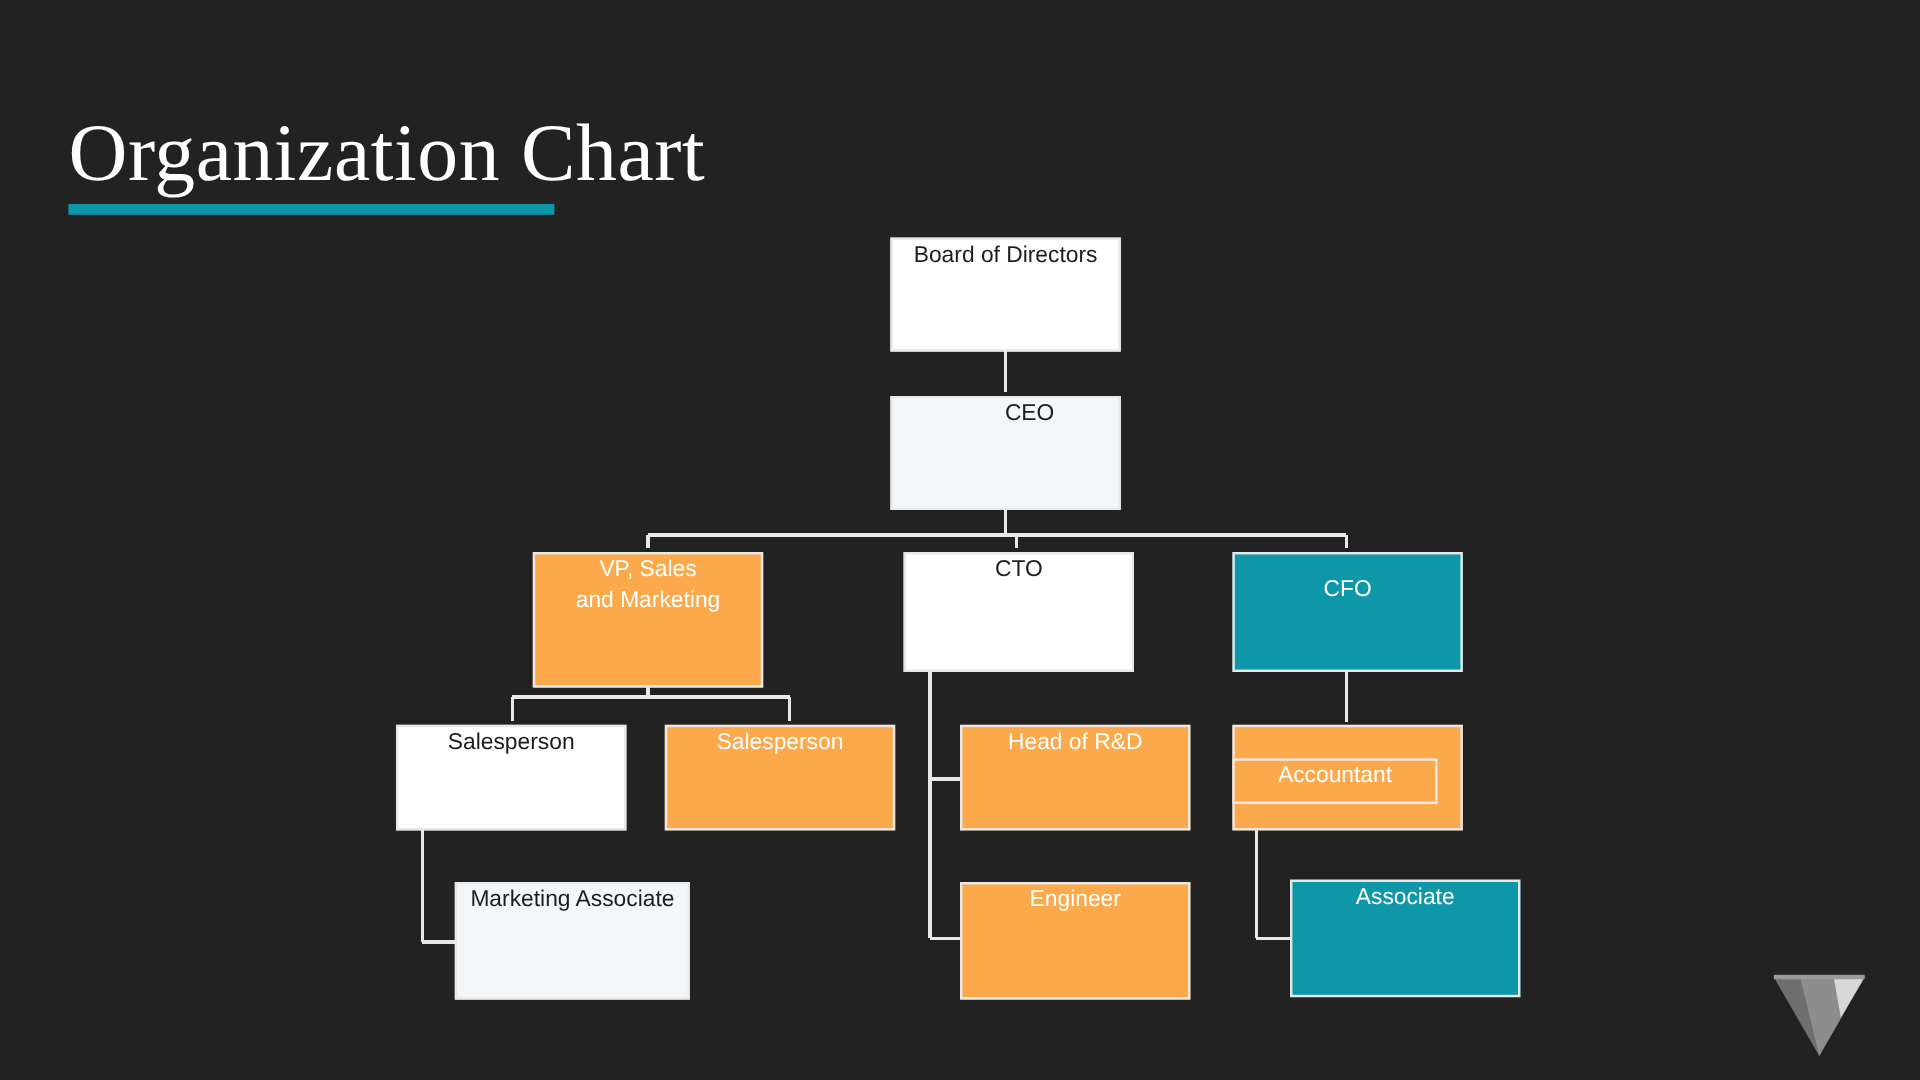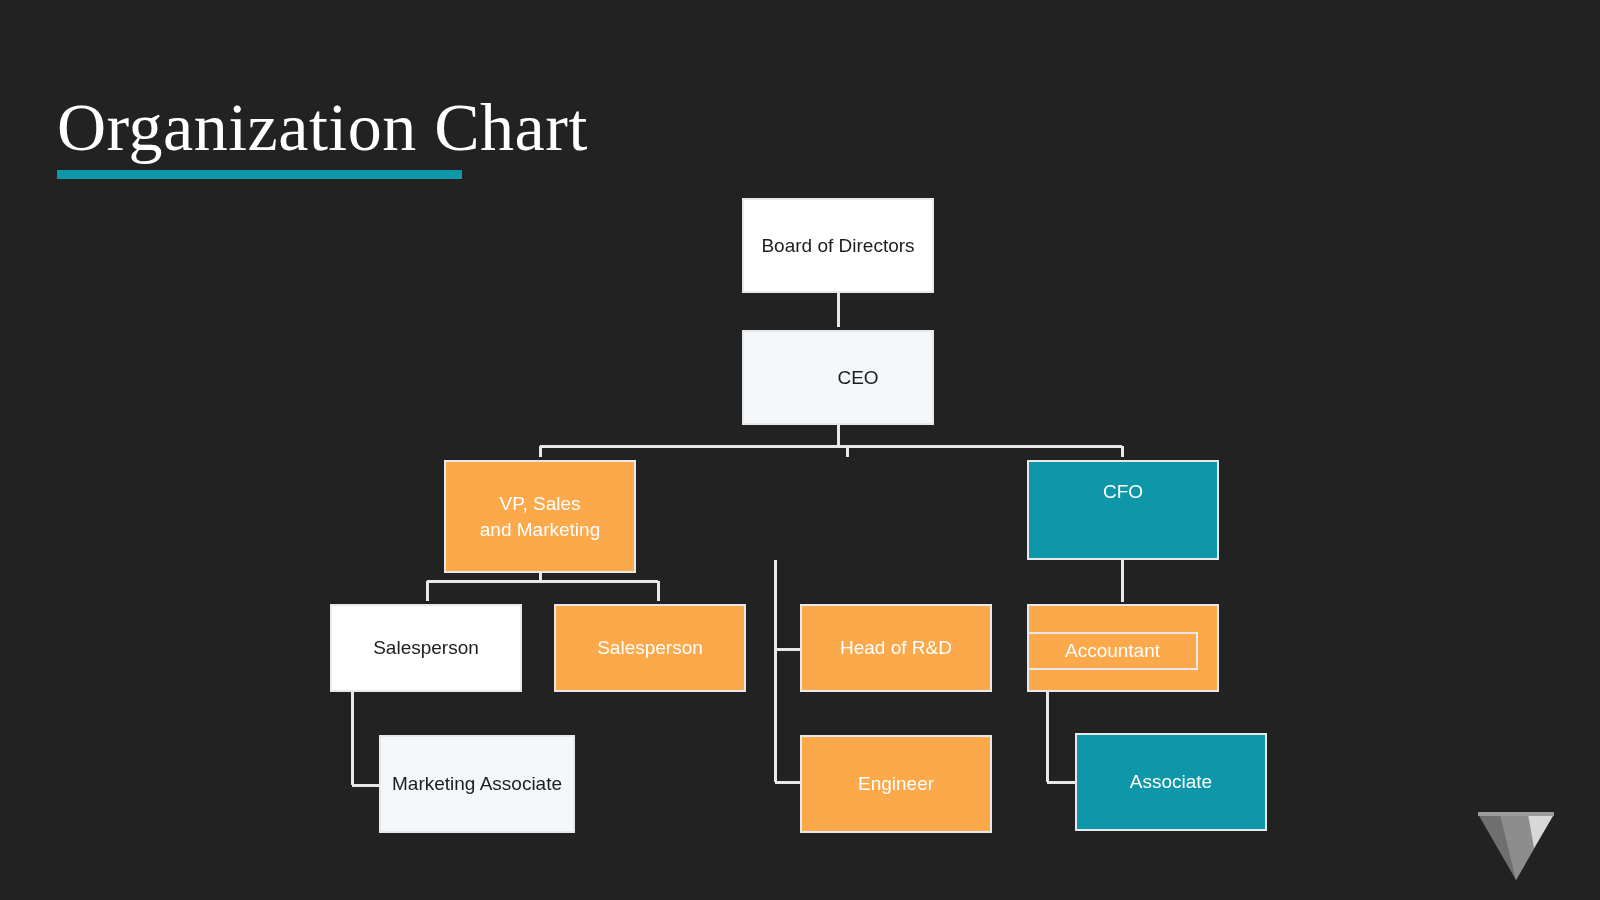--- a/index.html
+++ b/index.html
@@ -48,21 +48,21 @@
     width: 1600px;
     height: 900px;
   }
 
   
   .node {
     position: absolute;
     box-sizing: border-box;
     border: 2px solid #e8e8e8;
     display: flex;
-    align-items: center;
+    align-items: flex-start;
     justify-content: center;
     text-align: center;
     font-size: 19px;
     line-height: 26px;
     z-index: 3;
   }
   .node.white {
     background: #ffffff;
     color: #1d1d1d;
   }
@@ -151,20 +151,23 @@
 
   <div class="node offwhite" id="node-ceo" style="left:742px; top:330px; width:192px; height:95px;padding-left:40px;">
     <span class="node-label">CEO</span>
   </div>
 
   <div class="node orange" id="node-vp" style="left:444px; top:460px; width:192px; height:113px;">
     <span class="node-label">VP, Sales
 and Marketing</span>
   </div>
 
+  <div class="node white" id="node-cto" style="left:753px; top:460px; width:192px; height:100px;">
+    <span class="node-label">CTO</span>
+  </div>
 
   <div class="node teal align-top" id="node-cfo" style="left:1027px; top:460px; width:192px; height:100px;">
     <span class="node-label">CFO</span>
   </div>
 
   <div class="node white" id="node-sales1" style="left:330px; top:604px; width:192px; height:88px;">
     <span class="node-label">Salesperson</span>
   </div>
 
   <div class="node orange" id="node-sales2" style="left:554px; top:604px; width:192px; height:88px;">

